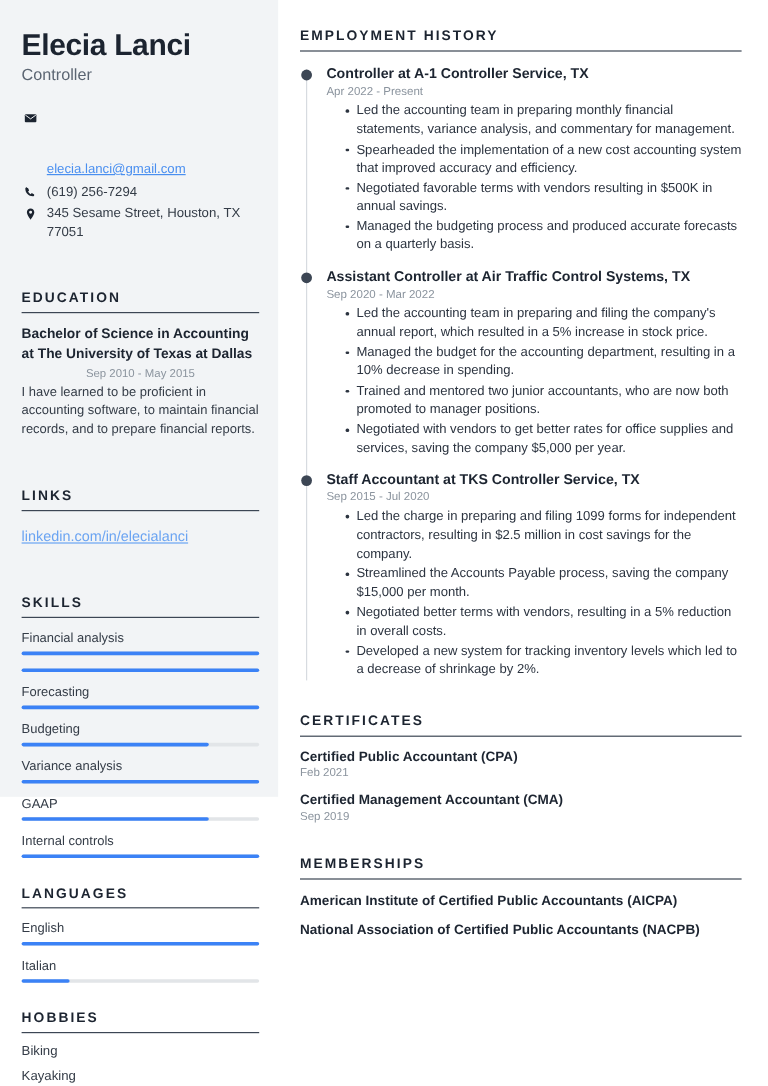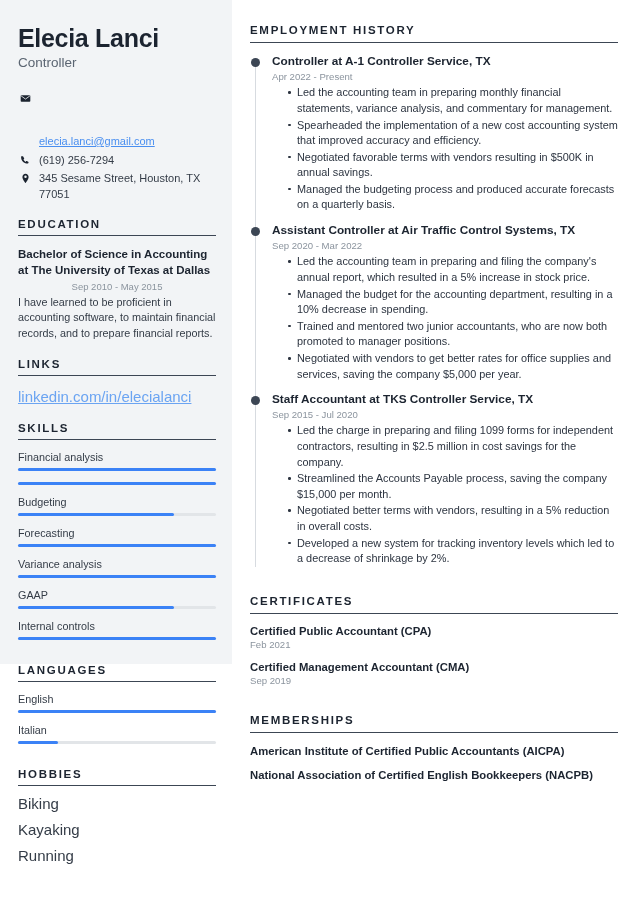--- a/index.html
+++ b/index.html
@@ -36,47 +36,47 @@
     padding-top: 2px; color: #1c2430;
   }
   .c-icon svg { display: block; }
   .c-text { padding-top: 0px; }
   .c-link { color: #4a8ff0; text-decoration: underline; margin-top: 43px; }
 
   
   .s-head {
     font-size: 11.5px; font-weight: 700; color: #1c2430;
     letter-spacing: 1.7px; text-transform: uppercase;
-    padding-bottom: 5px; margin-top: 16px;
+    padding-bottom: 5px; margin-top: 41px;
     border-bottom: 1.4px solid #3c4654;
   }
   .s-head.tight { margin-top: 24px; }
 
   .edu-deg {
     font-size: 11.5px; font-weight: 700; color: #1c2430;
     line-height: 1.36; margin-top: 11px;
   }
   .edu-date { font-size: 9.5px; color: #8b949e; margin-top: 2px; text-align: center; }
   .edu-desc { font-size: 10.8px; color: #343c47; line-height: 1.45; margin-top: 3px; }
 
   .link-row { margin-top: 12px; }
-  .link-a { font-size: 15px; color: #6ba4f2; text-decoration: underline; }
+  .link-a { font-size: 12px; color: #6ba4f2; text-decoration: underline; }
 
   .bar-item { margin-top: 11px; }
   .bar-label { font-size: 10.8px; color: #343c47; margin-bottom: 5px; }
   .bar-track {
     position: relative; height: 3px; width: 100%;
     background: #e2e5e8; border-radius: 2px;
   }
   .bar-fill {
     position: absolute; left: 0; top: 0; height: 3px;
     background: #3b82f6; border-radius: 2px;
   }
 
-  .hobby { font-size: 15px; color: #343c47; margin-top: 9px; }
+  .hobby { font-size: 11px; color: #343c47; margin-top: 9px; }
 
   
   .main { flex: 1; height: 728px; padding: 24px 22px 0 18px; background: #ffffff; }
   .m-head {
     font-size: 11.5px; font-weight: 700; color: #1c2430;
     letter-spacing: 1.7px; text-transform: uppercase;
     padding-bottom: 6px; border-bottom: 1.2px solid #3c4654;
   }
   .m-head.spaced { margin-top: 28px; }
 
@@ -169,29 +169,29 @@
           <div class="bar-track">
             <div class="bar-fill" style="width: 100%;"></div>
           </div>
         </div>
         <div class="bar-item">
           <div class="bar-track">
             <div class="bar-fill" style="width: 100%;"></div>
           </div>
         </div>
         <div class="bar-item">
+          <div class="bar-label">Forecasting</div>
+          <div class="bar-track">
+            <div class="bar-fill" style="width: 100%;"></div>
+          </div>
+        </div>
+        <div class="bar-item">
           <div class="bar-label">Budgeting</div>
           <div class="bar-track">
             <div class="bar-fill" style="width: 79%;"></div>
-          </div>
-        </div>
-        <div class="bar-item">
-          <div class="bar-label">Forecasting</div>
-          <div class="bar-track">
-            <div class="bar-fill" style="width: 100%;"></div>
           </div>
         </div>
         <div class="bar-item">
           <div class="bar-label">Variance analysis</div>
           <div class="bar-track">
             <div class="bar-fill" style="width: 100%;"></div>
           </div>
         </div>
         <div class="bar-item">
           <div class="bar-label">GAAP</div>
@@ -276,17 +276,17 @@
         </div>
         <div class="cert">
           <div class="cert-name">Certified Management Accountant (CMA)</div>
           <div class="cert-date">Sep 2019</div>
         </div>
       </div>
 
     <div class="m-head spaced">MEMBERSHIPS</div>
     <div id="mems-list">
         <div class="mem">American Institute of Certified Public Accountants (AICPA)</div>
-        <div class="mem">National Association of Certified English Bookkeepers (NACPB)</div>
+        <div class="mem">National Association of Certified Public Accountants (NACPB)</div>
       </div>
 
   </main>
 </div>
 
 </body></html>

